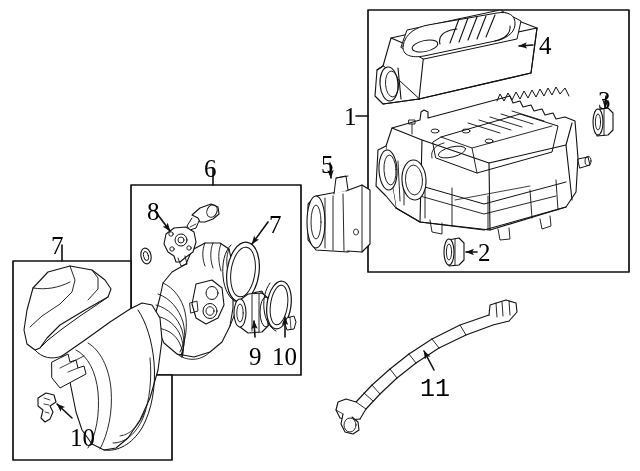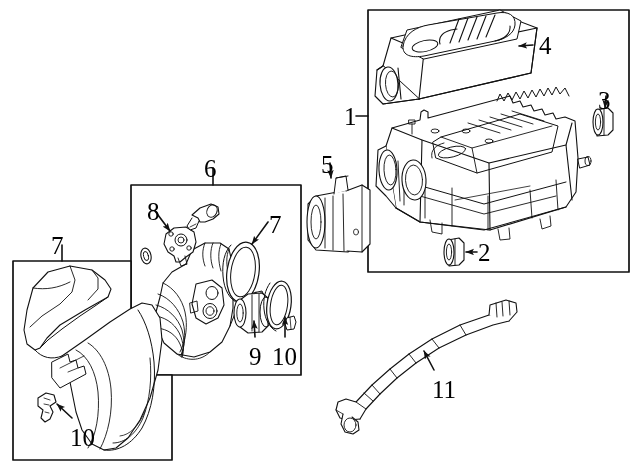--- a/index.html
+++ b/index.html
@@ -355,17 +355,17 @@
   <div class="callout-label" style="left:344px; top:104px;">1</div>
   <div class="callout-label" style="left:478px; top:240px;">2</div>
   <div class="callout-label" style="left:598px; top:88px;">3</div>
   <div class="callout-label" style="left:539px; top:33px;">4</div>
   <div class="callout-label" style="left:321px; top:152px;">5</div>
   <div class="callout-label" style="left:204px; top:156px;">6</div>
   <div class="callout-label" style="left:269px; top:212px;">7</div>
   <div class="callout-label" style="left:147px; top:199px;">8</div>
   <div class="callout-label" style="left:249px; top:344px;">9</div>
   <div class="callout-label" style="left:272px; top:344px;text-align:right;">10</div>
-  <div class="callout-label" style="left:432px; top:377px;">11</div>
+  <div class="callout-label" style="left:420px; top:377px;font-family:Liberation Mono, monospace;">11</div>
   <div class="callout-label" style="left:51px;  top:233px;">7</div>
   <div class="callout-label" style="left:70px;  top:425px;">10</div>
 
 </div>
 
 </body></html>

